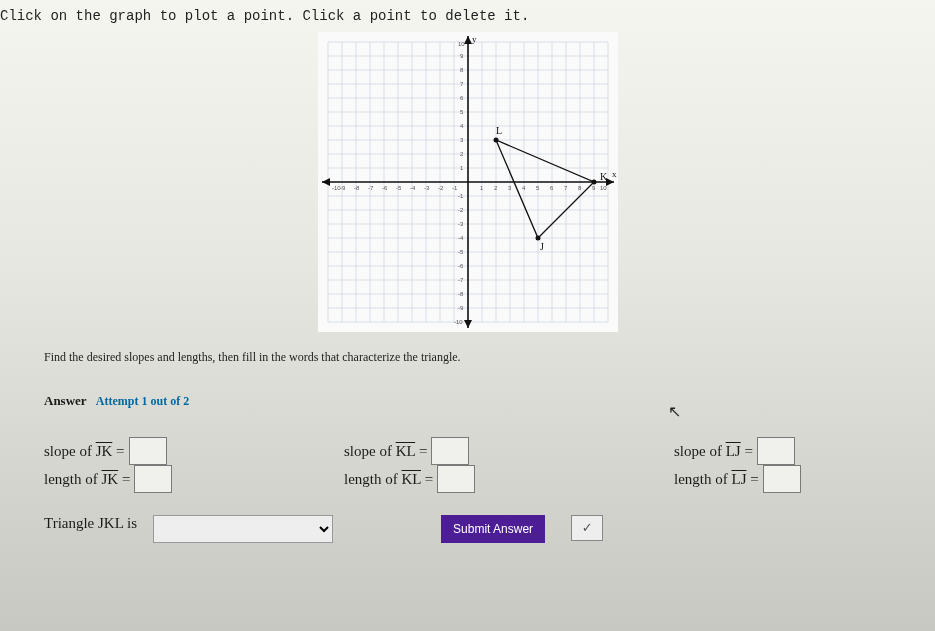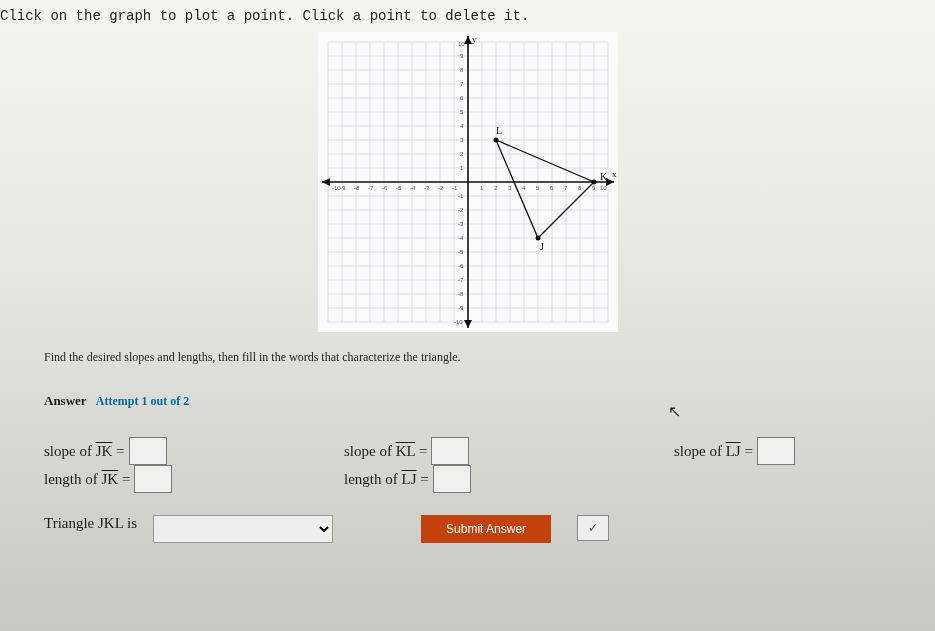--- a/index.html
+++ b/index.html
@@ -80,28 +80,28 @@
     .dropdown {
       width: 180px;
       height: 28px;
       border: 1px solid #999;
       background: #eee;
       font-size: 13px;
       font-family: inherit;
       padding-left: 4px;
     }
     .submit-btn {
-      background: #c2410c;
+      background: #4c1d95;
       color: #fff;
       border: none;
-      padding: 7px 25px;
+      padding: 7px 12px;
       font-size: 12px;
       font-family: Arial, sans-serif;
       cursor: pointer;
-      margin-left: 72px;
+      margin-left: 92px;
     }
     .check-box {
       width: 32px;
       height: 26px;
       border: 1px solid #888;
       display: inline-flex;
       align-items: center;
       justify-content: center;
       background: #eee;
       font-size: 13px;
@@ -245,20 +245,24 @@
   <div class="input-group">
     <span><span>slope of </span><span class="overline">LJ</span><span> = </span></span>
     <input class="num-input" value="" style="">
   </div>
 
   <div class="input-group">
     <span><span>length of </span><span class="overline">JK</span><span> = </span></span>
     <input class="num-input" value="" style="">
   </div>
   <div class="input-group">
+    <span><span>length of </span><span class="overline">KL</span><span> = </span></span>
+    <input class="num-input" value="" style="">
+  </div>
+  <div class="input-group">
     <span><span>length of </span><span class="overline">LJ</span><span> = </span></span>
     <input class="num-input" value="" style="">
   </div>
 </div>
 
 <div class="bottom-row">
   <span style="font-size:15px;">Triangle JKL is</span>
   <select class="dropdown">
     <option></option>
   </select>

